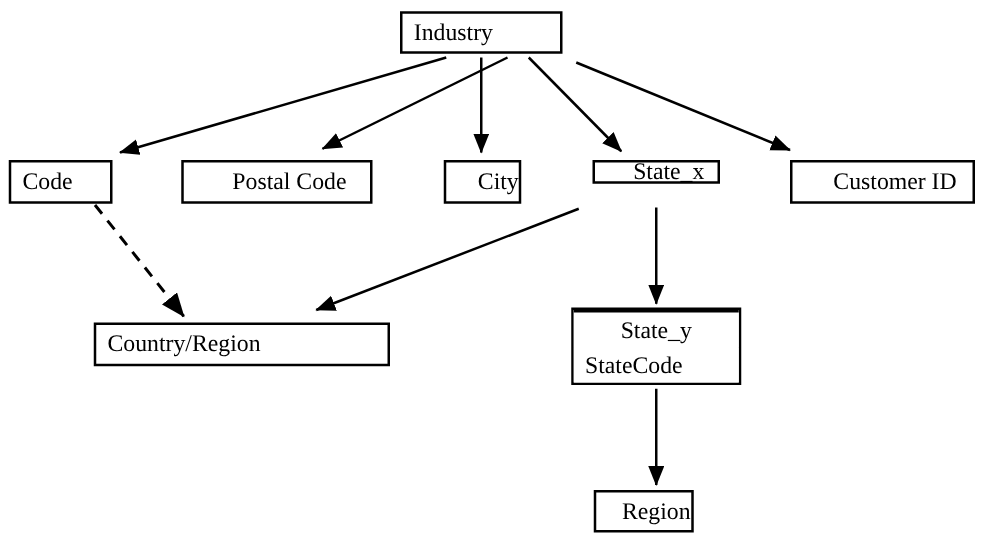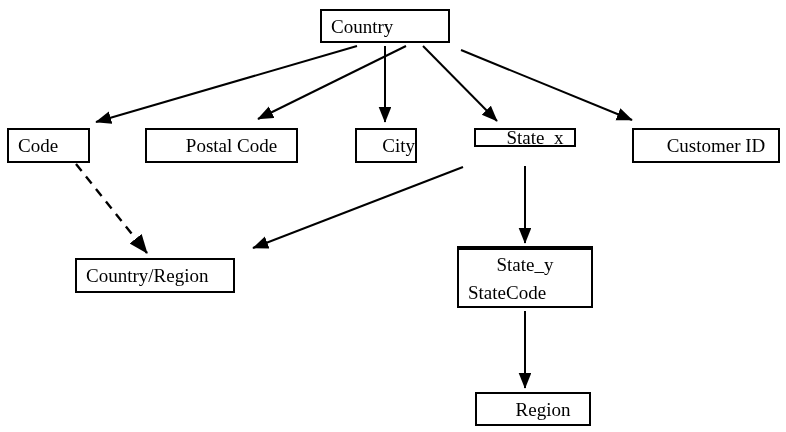--- a/index.html
+++ b/index.html
@@ -97,41 +97,41 @@
         <line x1="461" y1="50" x2="632" y2="120" stroke="#000000" stroke-width="2" marker-end="url(#arrowhead)"></line>
         <line x1="76" y1="164" x2="147" y2="253" stroke="#000000" stroke-width="2.4" stroke-dasharray="9,7" marker-end="url(#arrowhead)"></line>
         <line x1="463" y1="167" x2="253" y2="248" stroke="#000000" stroke-width="2" marker-end="url(#arrowhead)"></line>
         <line x1="525" y1="166" x2="525" y2="243" stroke="#000000" stroke-width="2" marker-end="url(#arrowhead)"></line>
         <line x1="525" y1="311" x2="525" y2="388" stroke="#000000" stroke-width="2" marker-end="url(#arrowhead)"></line>
       </g>
   </svg>
 
   <div id="nodes-layer">
       <div class="node-box align-left" style="left: 320px; top: 9px; width: 130px; height: 34px;">
-        <span>Country</span>
+        <span>Industry</span>
       </div>
       <div class="node-box align-left" style="left: 7px; top: 128px; width: 83px; height: 35px;">
         <span>Code</span>
       </div>
       <div class="node-box align-center" style="left: 145px; top: 128px; width: 153px; height: 35px;">
         <span>Postal Code</span>
       </div>
       <div class="node-box align-center" style="left: 355px; top: 128px; width: 62px; height: 35px; justify-content: flex-end;">
         <span>City</span>
       </div>
       <div class="node-box align-center" style="left: 474px; top: 128px; width: 102px; height: 19px;">
         <span>State_x</span>
       </div>
       <div class="node-box align-center" style="left: 632px; top: 128px; width: 148px; height: 35px;">
         <span>Customer ID</span>
       </div>
-      <div class="node-box align-left" style="left: 75px; top: 258px; width: 160px; height: 35px;">
+      <div class="node-box align-left" style="left: 75px; top: 258px; width: 237px; height: 35px;">
         <span>Country/Region</span>
       </div>
-      <div class="node-box align-center" style="left: 475px; top: 392px; width: 116px; height: 34px;">
+      <div class="node-box align-center" style="left: 475px; top: 392px; width: 80px; height: 34px;">
         <span>Region</span>
       </div>
       <div class="stacked-box" style="left: 457px; top: 246px; width: 136px; height: 62px;">
         <div class="stacked-cell align-center divider-top">
           <span>State_y</span>
         </div>
         <div class="stacked-cell align-left">
           <span>StateCode</span>
         </div>
       </div>

